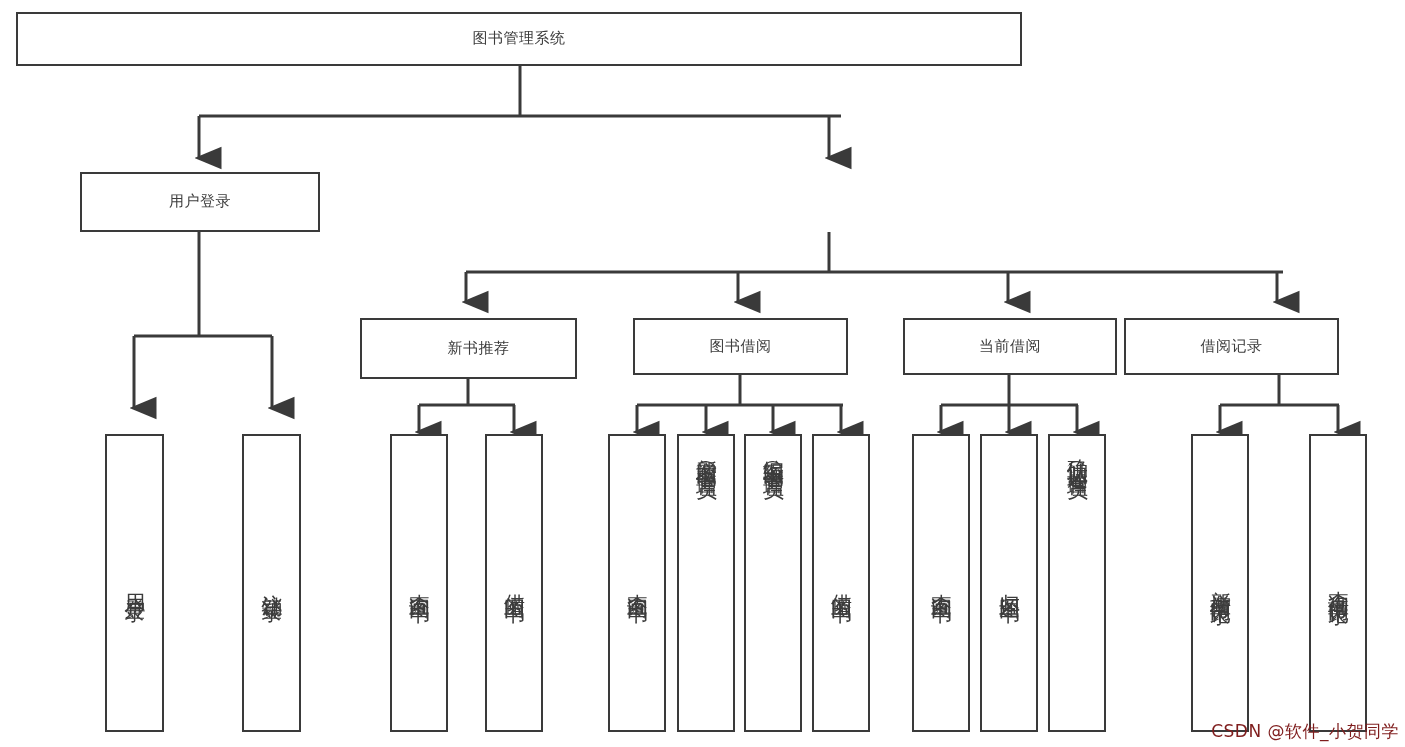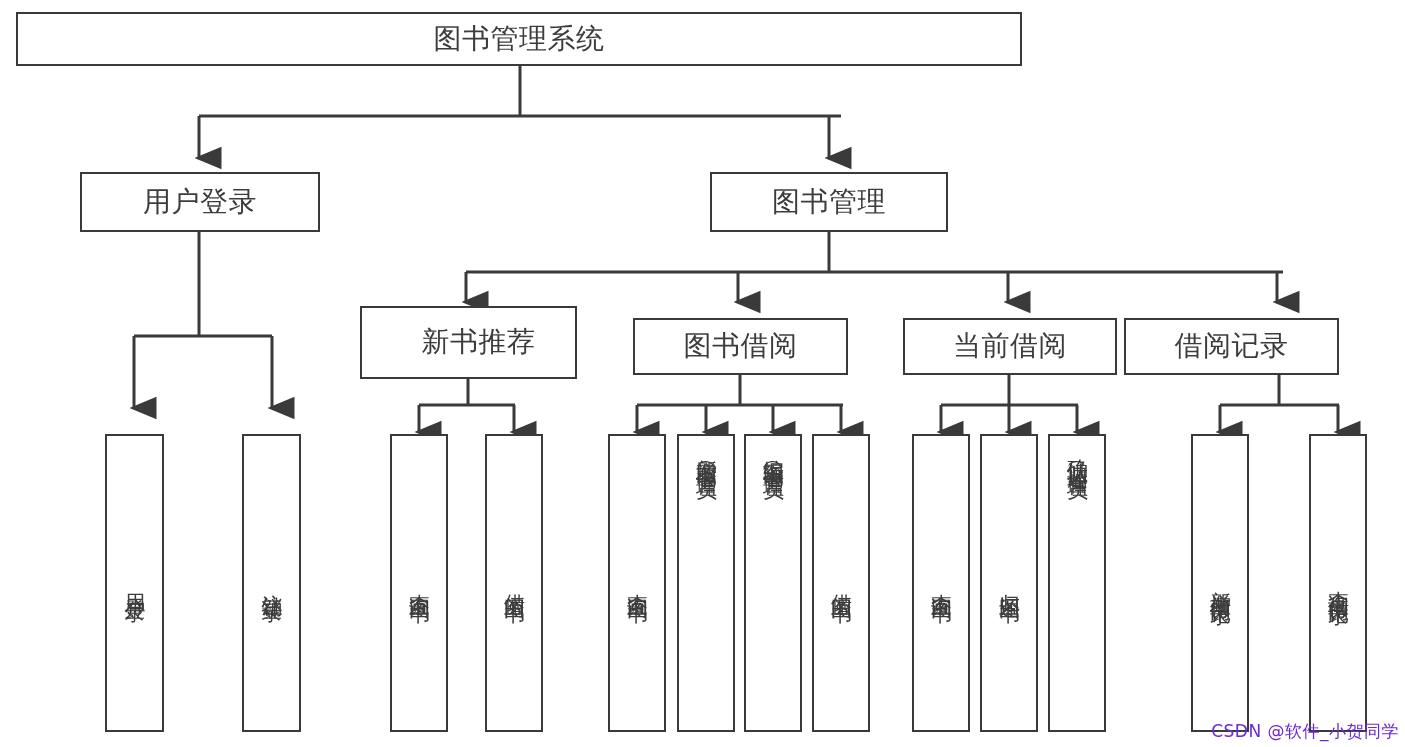--- a/index.html
+++ b/index.html
@@ -30,21 +30,21 @@
     box-sizing: border-box;
     border: 2px solid #3a3a3a;
     background: #ffffff;
     color: #3c3c3c;
     display: flex;
     align-items: center;
     justify-content: center;
     z-index: 2;
   }
   .node .label {
-    font-size: 28px;
+    font-size: 15px;
     line-height: 1.15;
     letter-spacing: 0.5px;
     white-space: nowrap;
     color: #3c3c3c;
   }
   
   .node.vert {
     align-items: flex-start;
     justify-content: center;
     padding-top: 6px;
@@ -60,21 +60,21 @@
   }
   .node.vert.centered {
     align-items: center;
     padding-top: 0;
   }
   #watermark {
     position: absolute;
     right: 6px;
     bottom: 4px;
     font-size: 17px;
-    color: #6d28d9;
+    color: #7f1d1d;
     letter-spacing: 0.5px;
     z-index: 5;
     white-space: nowrap;
     font-family: "DejaVu Sans", "Liberation Sans", sans-serif;
   }
 </style>
 </head>
 <body>
 
 <div id="canvas">
@@ -130,25 +130,22 @@
   </svg>
 
   <div class="node" style="left:16px; top:12px; width:1006px; height:54px;">
     <span class="label">图书管理系统</span>
   </div>
 
   <div class="node" style="left:80px; top:172px; width:240px; height:60px;">
     <span class="label">用户登录</span>
   </div>
 
-  <div class="node" style="left:710px; top:172px; width:238px; height:60px;">
-    <span class="label">图书管理</span>
-  </div>
-
-  <div class="node" style="left:360px; top:306px; width:217px; height:73px;padding-left:20px;">
+
+  <div class="node" style="left:360px; top:318px; width:217px; height:61px;padding-left:20px;">
     <span class="label">新书推荐</span>
   </div>
 
   <div class="node" style="left:633px; top:318px; width:215px; height:57px;justify-content:center;">
     <span class="label">图书借阅</span>
   </div>
 
   <div class="node" style="left:903px; top:318px; width:214px; height:57px;text-align:center;">
     <span class="label">当前借阅</span>
   </div>

